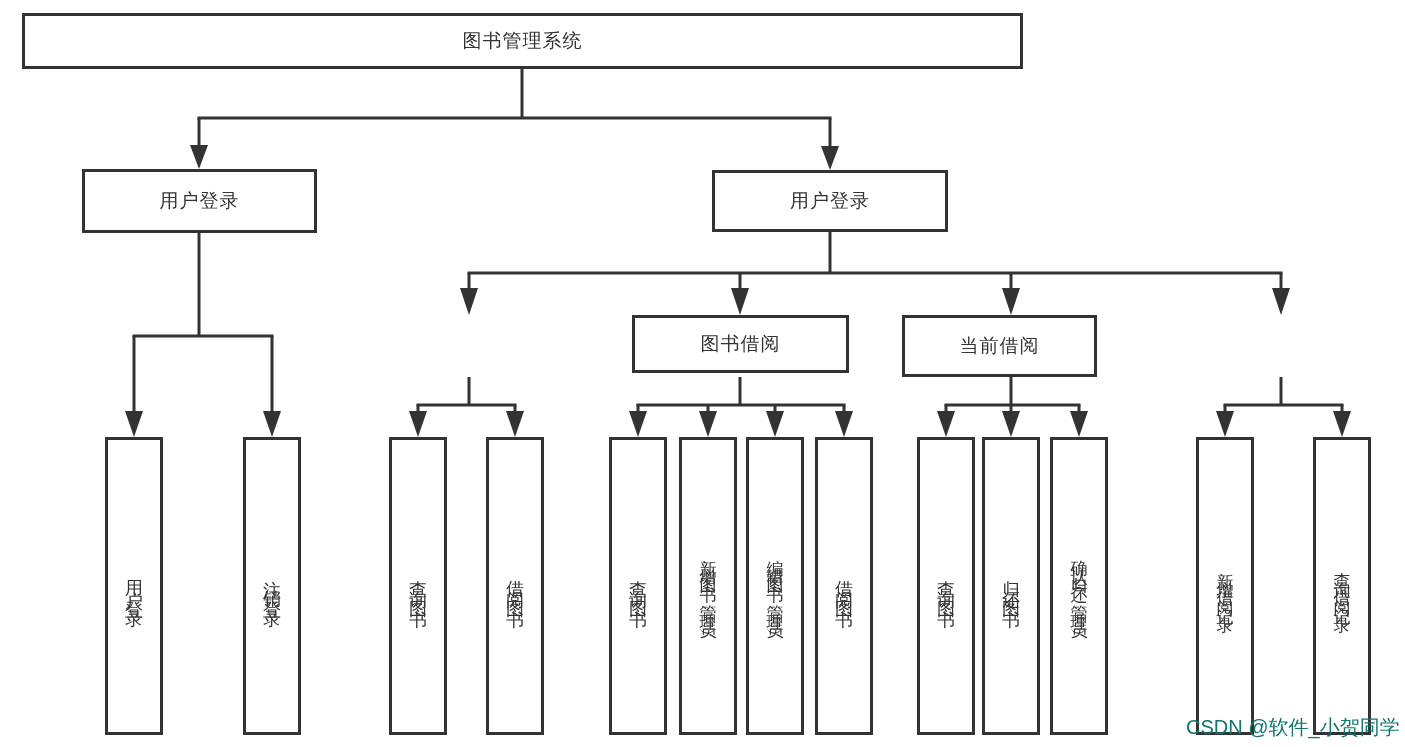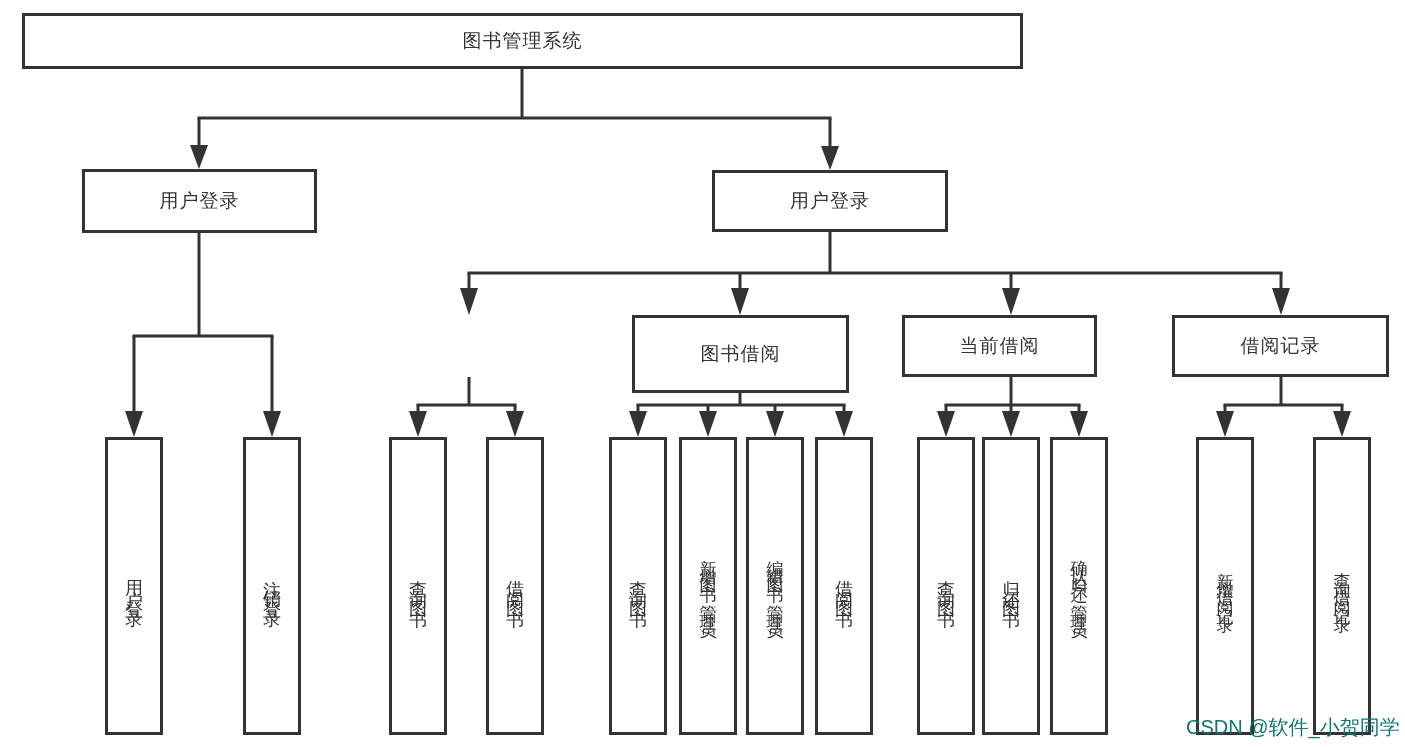--- a/index.html
+++ b/index.html
@@ -132,23 +132,22 @@
       <polygon points="1216,411 1234,411 1225,437"></polygon>
       <polygon points="1333,411 1351,411 1342,437"></polygon>
     </g>
   </svg>
 
   <div class="node h-node" style="left:22px; top:13px; width:1001px; height:56px;">图书管理系统</div>
 
   <div class="node h-node" style="left:82px; top:169px; width:235px; height:64px;">用户登录</div>
   <div class="node h-node" style="left:712px; top:170px; width:236px; height:62px;">用户登录</div>
 
-  <div class="node h-node" style="left:632px; top:315px; width:217px; height:78px;">图书借阅</div>
+  <div class="node h-node" style="left:632px; top:315px; width:217px; height:58px;">图书借阅</div>
   <div class="node h-node" style="left:902px; top:315px; width:195px; height:62px;">当前借阅</div>
-  <div class="node h-node" style="left:1172px; top:315px; width:217px; height:62px;">借阅记录</div>
 
   <div class="node v-node" style="left:105px; top:437px; width:58px; height:298px;">用户登录</div>
   <div class="node v-node" style="left:243px; top:437px; width:58px; height:298px;">注销登录</div>
 
   <div class="node v-node" style="left:389px; top:437px; width:58px; height:298px;">查询图书</div>
   <div class="node v-node" style="left:486px; top:437px; width:58px; height:298px;">借阅图书</div>
 
   <div class="node v-node" style="left:609px; top:437px; width:58px; height:298px;">查询图书</div>
   <div class="node v-node long" style="left:679px; top:437px; width:58px; height:298px;">新增图书（管理员）</div>
   <div class="node v-node long" style="left:746px; top:437px; width:58px; height:298px;">编辑图书（管理员）</div>

